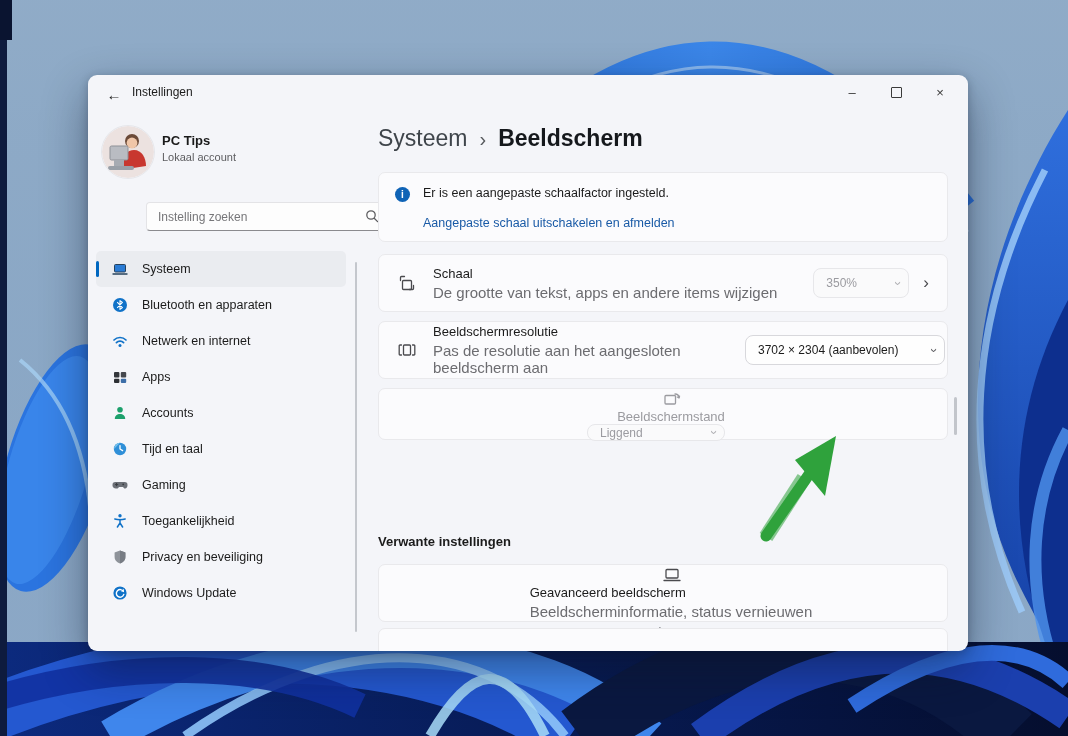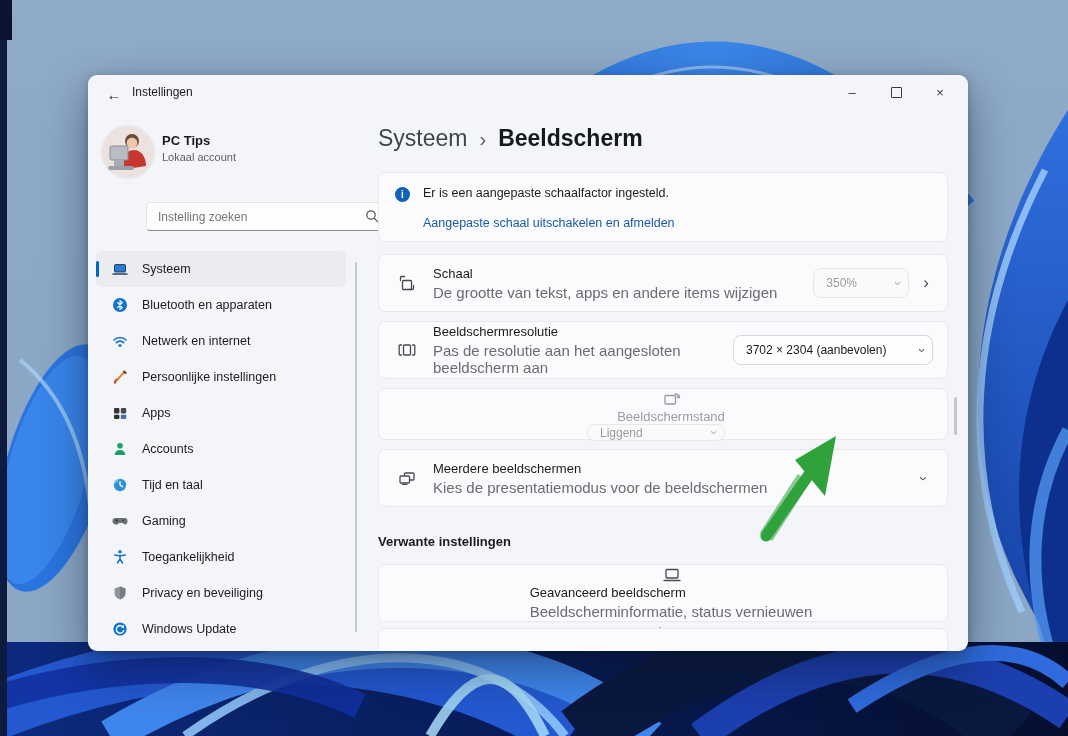--- a/index.html
+++ b/index.html
@@ -210,31 +210,20 @@
       <span class="nicon">
         <svg viewBox="0 0 16 16" width="16" height="16">
             <path d="M2,7 a8.5,8.5 0 0 1 12,0" fill="none" stroke="#1072c8" stroke-width="1.7" stroke-linecap="round"></path>
             <path d="M4.4,9.6 a5,5 0 0 1 7.2,0" fill="none" stroke="#1072c8" stroke-width="1.7" stroke-linecap="round"></path>
             <circle cx="8" cy="12.4" r="1.5" fill="#1072c8"></circle>
           </svg>
       </span>
       <span class="nlabel">Netwerk en internet</span>
     </div>
 
-    <div class="nav-item">
-
-      <span class="nicon">
-        <svg viewBox="0 0 16 16" width="16" height="16">
-            <path d="M3,13.5 C3,11.5 4.5,11 5.3,10.2" stroke="#b3552c" stroke-width="2.4" fill="none" stroke-linecap="round"></path>
-            <path d="M5,11 L12.5,2.8" stroke="#e0813c" stroke-width="2" stroke-linecap="round"></path>
-            <path d="M12.2,2.6 L13.6,4" stroke="#74451f" stroke-width="2.2" stroke-linecap="round"></path>
-          </svg>
-      </span>
-      <span class="nlabel">Persoonlijke instellingen</span>
-    </div>
 
     <div class="nav-item">
 
       <span class="nicon">
         <svg viewBox="0 0 16 16" width="16" height="16">
             <rect x="2" y="3" width="5.4" height="5.4" rx="1" fill="#33363b"></rect>
             <rect x="8.8" y="3" width="5.4" height="5.4" rx="1" fill="#45484e"></rect>
             <rect x="2" y="9.8" width="5.4" height="4.2" rx="1" fill="#2c2f34"></rect>
             <rect x="8.8" y="9.8" width="5.4" height="4.2" rx="1" fill="#3c6ea8"></rect>
           </svg>
@@ -346,53 +335,41 @@
 
   <div class="card row" style="top:246px;height:58px;">
     <svg class="row-icon" viewBox="0 0 20 20">
       <path d="M4.5,5 h-1.5 a.8,.8 0 0 0 -.8,.8 v8.4 a.8,.8 0 0 0 .8,.8 h1.5 M15.5,5 h1.5 a.8,.8 0 0 1 .8,.8 v8.4 a.8,.8 0 0 1 -.8,.8 h-1.5" fill="none" stroke="#4a4a4e" stroke-width="1.3" stroke-linecap="round"></path>
       <rect x="6.5" y="5" width="7" height="10" rx="1" fill="none" stroke="#4a4a4e" stroke-width="1.3"></rect>
     </svg>
     <div class="row-texts">
       <div class="row-title">Beeldschermresolutie</div>
       <div class="row-sub">Pas de resolutie aan het aangesloten beeldscherm aan</div>
     </div>
-    <div class="dropdown" style="width:200px;margin-right:14px;">
+    <div class="dropdown" style="width:200px;margin-right:2px;">
       <span>3702 × 2304 (aanbevolen)</span>
       <span class="dd-chev">›</span>
     </div>
   </div>
 
   <div class="card row disabled" style="top:313px;height:52px;flex-direction:column;">
     <svg class="row-icon" viewBox="0 0 20 20">
       <rect x="3" y="6.5" width="10.5" height="8.5" rx="1" fill="none" stroke="#9b9ba0" stroke-width="1.3"></rect>
       <path d="M13,5 a4,4 0 0 1 4,3.5" fill="none" stroke="#9b9ba0" stroke-width="1.3" stroke-linecap="round"></path>
       <path d="M17.6,7 l-.6,2 l-1.8,-1" fill="none" stroke="#9b9ba0" stroke-width="1.2" stroke-linecap="round" stroke-linejoin="round"></path>
     </svg>
     <div class="row-texts">
       <div class="row-title">Beeldschermstand</div>
     </div>
     <div class="dropdown disabled" style="width:138px;margin-right:14px;">
       <span>Liggend</span>
       <span class="dd-chev">›</span>
     </div>
   </div>
 
-  <div class="card row" style="top:374px;height:58px;">
-    <svg class="row-icon" viewBox="0 0 20 20">
-      <rect x="7.5" y="5" width="9.5" height="7" rx="1" fill="#fbfbfd" stroke="#4a4a4e" stroke-width="1.3"></rect>
-      <rect x="3" y="8" width="9.5" height="7" rx="1" fill="#fbfbfd" stroke="#4a4a4e" stroke-width="1.3"></rect>
-      <path d="M5.5,16.5 h4.5" stroke="#4a4a4e" stroke-width="1.2" stroke-linecap="round"></path>
-    </svg>
-    <div class="row-texts">
-      <div class="row-title">Meerdere beeldschermen</div>
-      <div class="row-sub">Kies de presentatiemodus voor de beeldschermen</div>
-    </div>
-    <span class="chev-d">›</span>
-  </div>
 
   <div class="section-h">Verwante instellingen</div>
 
   <div class="card row" style="top:489px;height:58px;flex-direction:column;">
     <svg class="row-icon" viewBox="0 0 20 20">
       <rect x="4" y="4.5" width="12" height="8.5" rx="1" fill="none" stroke="#4a4a4e" stroke-width="1.3"></rect>
       <path d="M2,15.5 h16" stroke="#4a4a4e" stroke-width="1.3" stroke-linecap="round"></path>
     </svg>
     <div class="row-texts">
       <div class="row-title">Geavanceerd beeldscherm</div>

